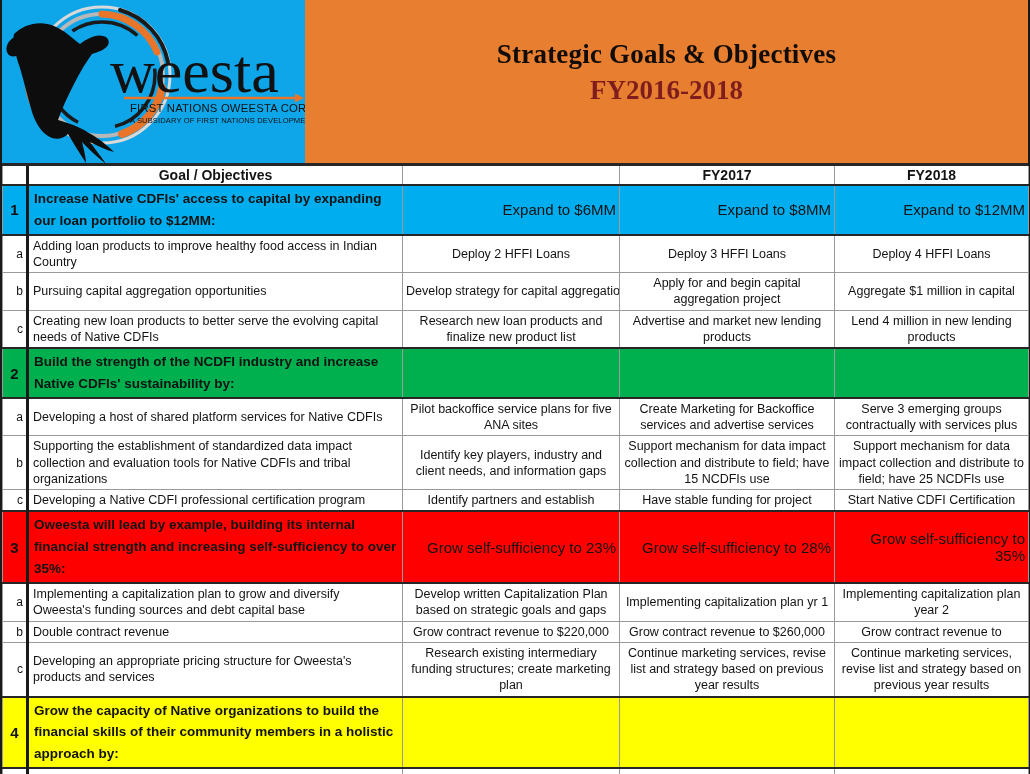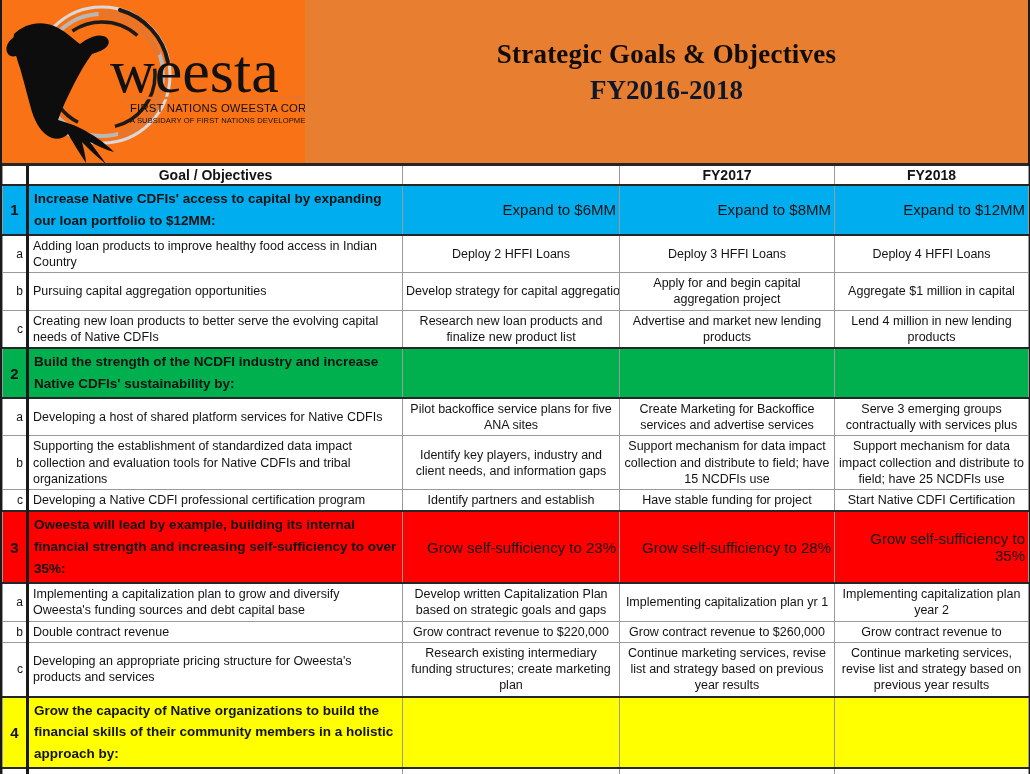--- a/index.html
+++ b/index.html
@@ -26,21 +26,21 @@
     display: flex;
     height: 166px;
     border-bottom: 3px solid #262626;
     box-sizing: border-box;
     background: #E87F30;
   }
   .logo-panel {
     position: relative;
     width: 303px;
     flex: 0 0 303px;
-    background: #f97316;
+    background: #0ea5e9;
     overflow: hidden;
   }
   .logo-svg { position: absolute; left: 0; top: 0; }
   .header-title {
     flex: 1 1 auto;
     background: #E87F30;
     display: flex;
     flex-direction: column;
     align-items: center;
     justify-content: flex-start;
@@ -53,21 +53,21 @@
     font-weight: bold;
     font-size: 27px;
     color: #120c08;
     letter-spacing: .2px;
     line-height: 1.25;
   }
   .header-title .line2 {
     font-family: "Liberation Serif", serif;
     font-weight: bold;
     font-size: 27px;
-    color: #0f172a;
+    color: #7f1d1d;
     line-height: 1.25;
     margin-top: 2px;
   }
 
   
   table.grid {
     border-collapse: collapse;
     width: 1026px;
     table-layout: fixed;
     font-size: 12.5px;

